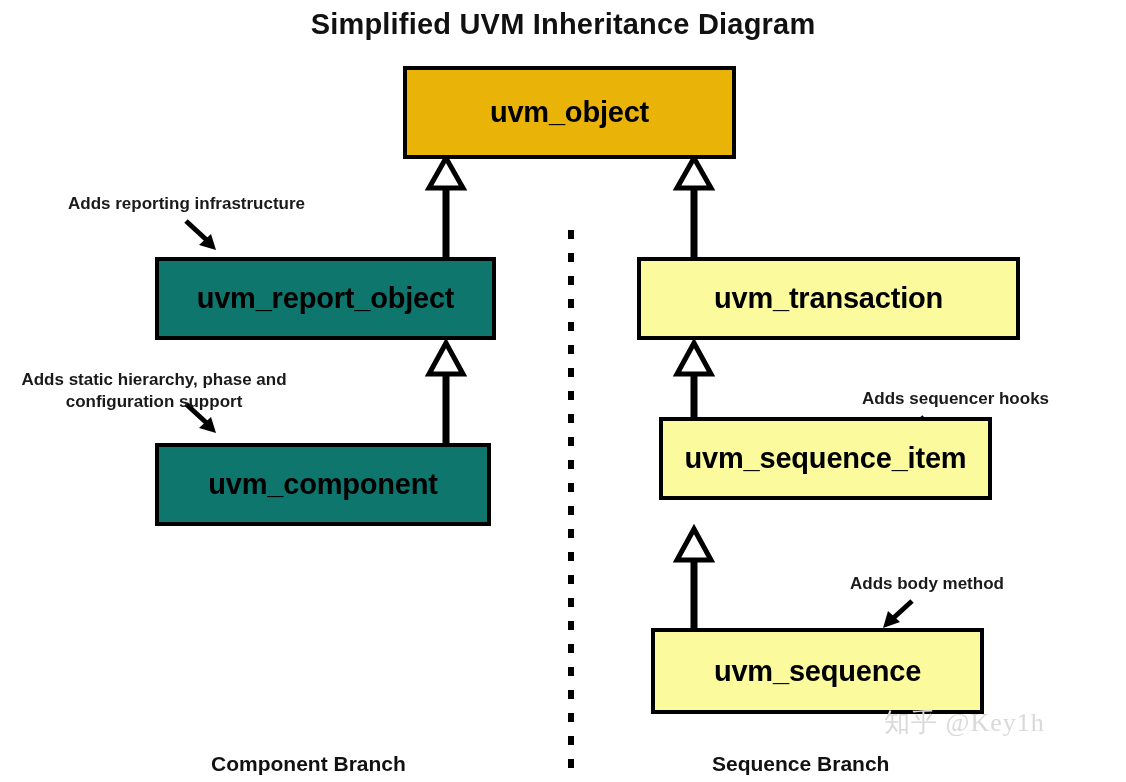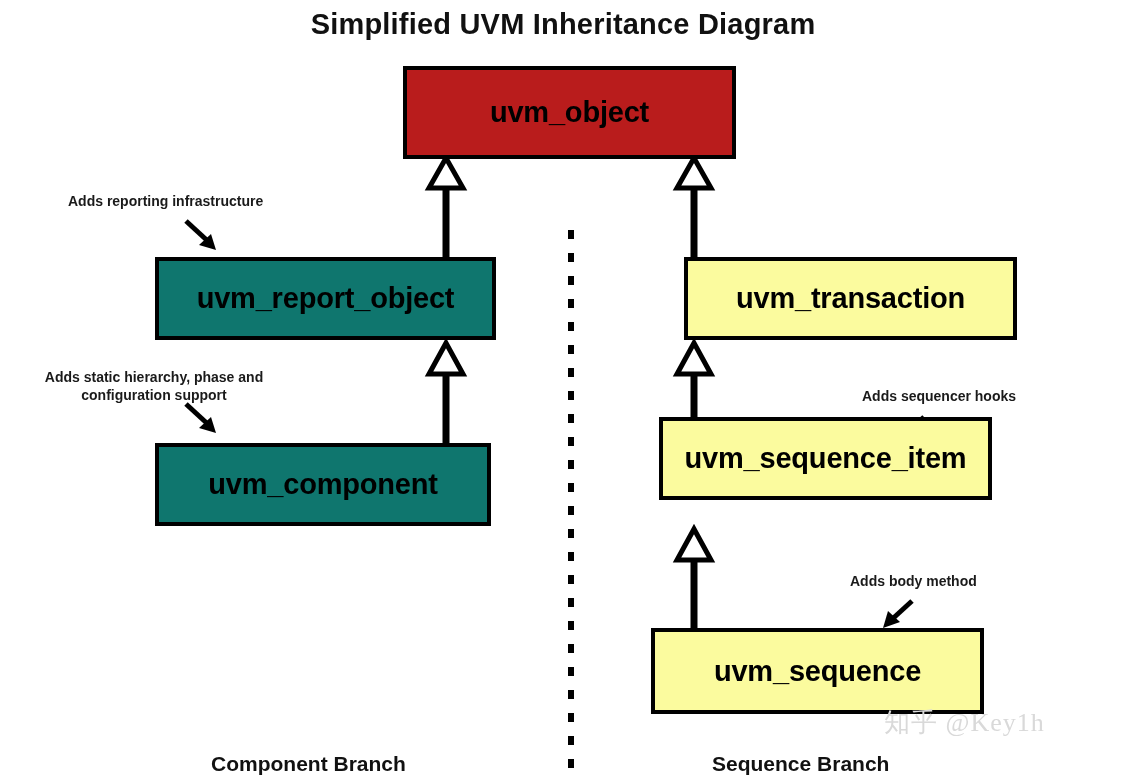--- a/index.html
+++ b/index.html
@@ -46,45 +46,45 @@
     justify-content: center;
     font-size: 29px;
     font-weight: bold;
     color: #000000;
     letter-spacing: -0.2px;
   }
   .class-box .class-label {
     line-height: 1;
     white-space: nowrap;
   }
-  .box-gray   { background: #b91c1c; }
+  .box-gray   { background: #eab308; }
   .box-green  { background: #0f766e; }
   .box-yellow { background: #fbfb9e; }
 
   
   #box-uvm-object        { left: 403px; top: 66px;  width: 333px; height: 93px; }
   #box-uvm-report-object { left: 155px; top: 257px; width: 341px; height: 83px; }
   #box-uvm-component     { left: 155px; top: 443px; width: 336px; height: 83px; }
-  #box-uvm-transaction   { left: 684px; top: 257px; width: 333px; height: 83px; }
+  #box-uvm-transaction   { left: 637px; top: 257px; width: 383px; height: 83px; }
   #box-uvm-sequence-item { left: 651px; top: 417px; width: 333px; height: 83px; margin-left: 8px; }
   #box-uvm-sequence      { left: 651px; top: 628px; width: 333px; height: 86px; }
 
   
   #connector-layer {
     position: absolute;
     left: 0; top: 0;
     width: 1126px;
     height: 782px;
     pointer-events: none;
   }
 
   
   .note {
     position: absolute;
-    font-size: 14px;
+    font-size: 17px;
     font-weight: bold;
     color: #1a1a1a;
     line-height: 1.28;
     white-space: pre-line;
   }
   #note-reporting      { left: 68px;  top: 193px; width: 260px; text-align: left; }
   #note-static         { left: 14px;  top: 369px; width: 280px; text-align: center; }
   #note-sequencer      { left: 862px; top: 388px; width: 200px; text-align: left; }
   #note-body           { left: 850px; top: 573px; width: 180px; text-align: left; }
 

